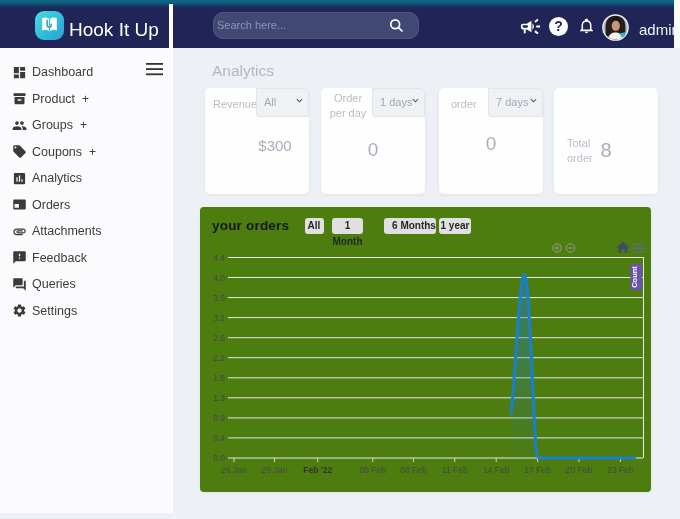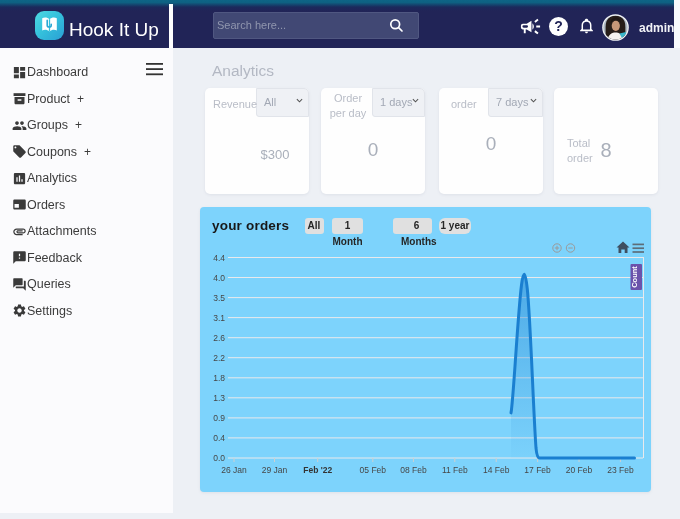--- a/index.html
+++ b/index.html
@@ -8,42 +8,42 @@
 .abs { position:absolute; }
 
 #hdr { position:absolute; left:0; top:0; width:674px; height:48px;
   background:linear-gradient(180deg,#0d6586 0px,#0e6182 2.5px,#1b2a5c 7px,#212457 11px,#212457 100%); }
 #hdr-right { position:absolute; left:674px; top:0; width:6px; height:48px; background:#f8fafc; }
 #hdiv { position:absolute; left:169px; top:4px; width:4px; height:44px; background:#ffffff; }
 #logo { position:absolute; left:35px; top:11px; width:29px; height:29px; border-radius:9px;
   background:linear-gradient(135deg,#4fd9e2 0%,#35c2dc 45%,#2a9fd4 100%); }
 #brand { position:absolute; left:69px; top:18.5px; font-size:19px; font-weight:normal; color:#fff; letter-spacing:0px; }
 #search { position:absolute; left:213px; top:12px; width:206px; height:26.5px; background:#414874;
-  border:1px solid #505781; border-radius:2px; }
+  border:1px solid #505781; border-radius:10px; }
 #search .ph { position:absolute; left:3px; top:6px; font-size:11px; color:#9096ae; }
-#admin { position:absolute; left:639px; top:21px; font-size:12px; font-weight:bold; color:#f2f3f7; }
+#admin { position:absolute; left:639px; top:21px; font-size:15px; font-weight:normal; color:#f2f3f7; }
 
 #sidebar { position:absolute; left:0; top:48px; width:173px; height:465px; background:#fbfbfd; }
 #sburger { position:absolute; left:146px; top:63px; }
 .mi { position:absolute; left:12px; height:18px; display:flex; align-items:center; }
 .mi svg { width:15px; height:15px; }
-.mi .t { font-size:12.5px; color:#3c3c3c; }
+.mi .t { margin-left:5px; font-size:12.5px; color:#3c3c3c; }
 .mi .p { margin-left:7px; font-size:12px; color:#3c3c3c; }
 
 #heading { position:absolute; left:212px; top:62px; font-size:15.5px; color:#b3b8c3; }
 .card { position:absolute; top:88px; height:105.5px; background:#fefefe; border-radius:5px;
   box-shadow:0 1px 3px rgba(90,100,130,0.10); }
 .card .lbl { position:absolute; font-size:11px; color:#b9bdc7; line-height:15px; z-index:2; }
 .card .sel { position:absolute; right:0; top:0; height:29px; background:#eff1f5;
   border:1px solid #e1e4ea; border-radius:0 5px 0 3px; font-size:11px; color:#a2a8b4; }
 .card .sel .sv { position:absolute; left:7px; top:7px; }
 .card .sel .ch { position:absolute; right:5px; top:8px; width:7px; height:7px; }
 .card .val { position:absolute; width:100%; text-align:center; font-size:20px; color:#a9afba; }
 
-#chart { position:absolute; left:200px; top:207px; width:451px; height:285px; background:#7dd3fc; border-radius:4px;
+#chart { position:absolute; left:200px; top:207px; width:451px; height:285px; background:#4d7c0f; border-radius:4px;
   box-shadow:0 1px 3px rgba(90,100,130,0.10); }
 #chart h2 { position:absolute; left:12px; top:10.5px; font-size:13.5px; font-weight:bold; color:#181818; letter-spacing:0.2px; }
 .cbtn { position:absolute; top:10.5px; height:16px; background:#e0e0e0; border-radius:3px;
   font-size:10px; font-weight:bold; color:#262626; text-align:center; line-height:16px; }
 </style>
 </head>
 <body>
 
 <div id="hdr"></div>
 <div id="hdr-right"></div>
@@ -166,21 +166,21 @@
 <div id="heading">Analytics</div>
 
 <div class="card" style="left:205px;width:104px;">
   <div class="lbl" style="left:8px;top:9px;">Revenue</div>
   <div class="sel" style="width:53px;">
       <span class="sv">All</span>
     <svg class="ch" viewBox="0 0 8 8">
         <path d="M1 2.5 L4 5.5 L7 2.5" fill="none" stroke="#555" stroke-width="1.2"></path>
       </svg>
     </div>
-  <div class="val" style="top:59px;font-size:13px;padding-left:36px;">$300</div>
+  <div class="val" style="top:49px;font-size:15px;padding-left:36px;">$300</div>
 </div>
 <div class="card" style="left:321px;width:104px;">
   <div class="lbl" style="left:2px;top:3px;width:50px;text-align:center;">Order<br>per day</div>
   <div class="sel" style="width:53px;">
       <span class="sv">1 days</span>
     <svg class="ch" viewBox="0 0 8 8">
         <path d="M1 2.5 L4 5.5 L7 2.5" fill="none" stroke="#555" stroke-width="1.2"></path>
       </svg>
     </div>
   <div class="val" style="top:51px;font-size:19px;">0</div>
@@ -197,22 +197,22 @@
 </div>
 <div class="card" style="left:554px;width:104px;">
   <div class="lbl" style="left:13px;top:4px;margin-top:44px;">Total<br>order</div>
   <div class="val" style="top:51px;">8</div>
 </div>
 
 <div id="chart">
   <h2>your orders</h2>
   <div class="cbtn" style="left:104.5px;width:19px;">All</div>
   <div class="cbtn" style="left:132px;width:31px;">1 Month</div>
-  <div class="cbtn" style="left:193px;width:39px;padding-left:8px;">6 Months</div>
-  <div class="cbtn" style="left:239px;width:32px;border-radius:6px;">1 year</div>
+  <div class="cbtn" style="left:184px;width:52px;padding-left:8px;">6 Months</div>
+  <div class="cbtn" style="left:239px;width:32px;">1 year</div>
   <svg width="451" height="285" viewBox="0 0 451 285" style="position:absolute;left:0;top:0;">
     <defs>
       <linearGradient id="ag" x1="0" y1="67" x2="0" y2="251" gradientUnits="userSpaceOnUse">
         <stop offset="0" stop-color="#1a7fd0" stop-opacity="0.50"></stop>
         <stop offset="0.55" stop-color="#1a7fd0" stop-opacity="0.22"></stop>
         <stop offset="1" stop-color="#1a7fd0" stop-opacity="0.02"></stop>
       </linearGradient>
     </defs>
 
     <g stroke="#e9e9ec" stroke-width="1">

